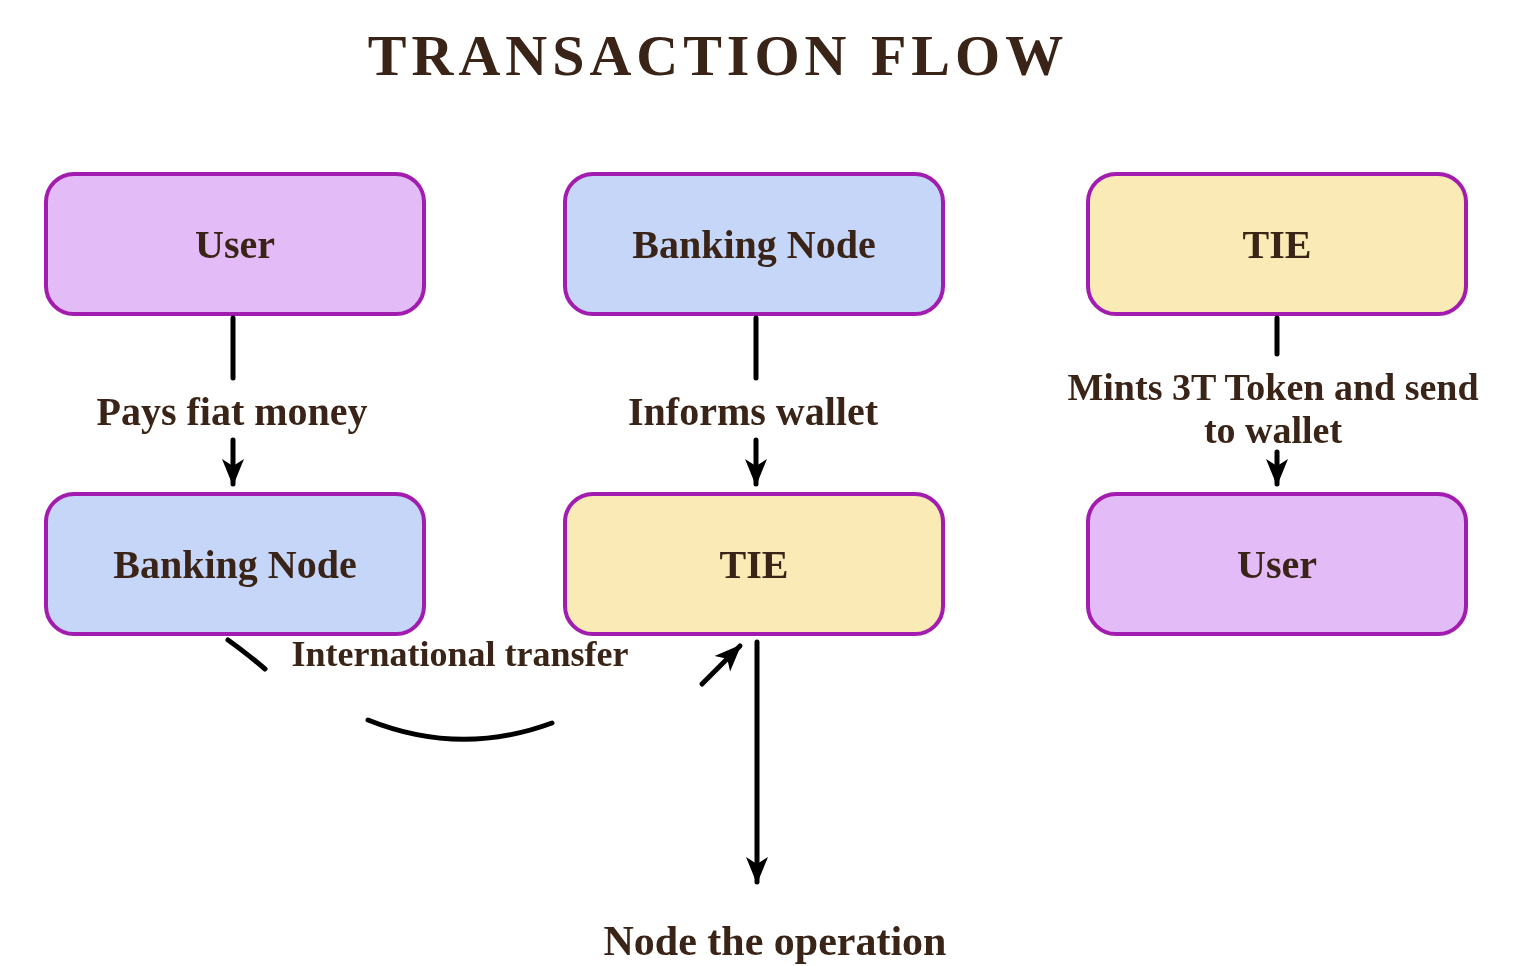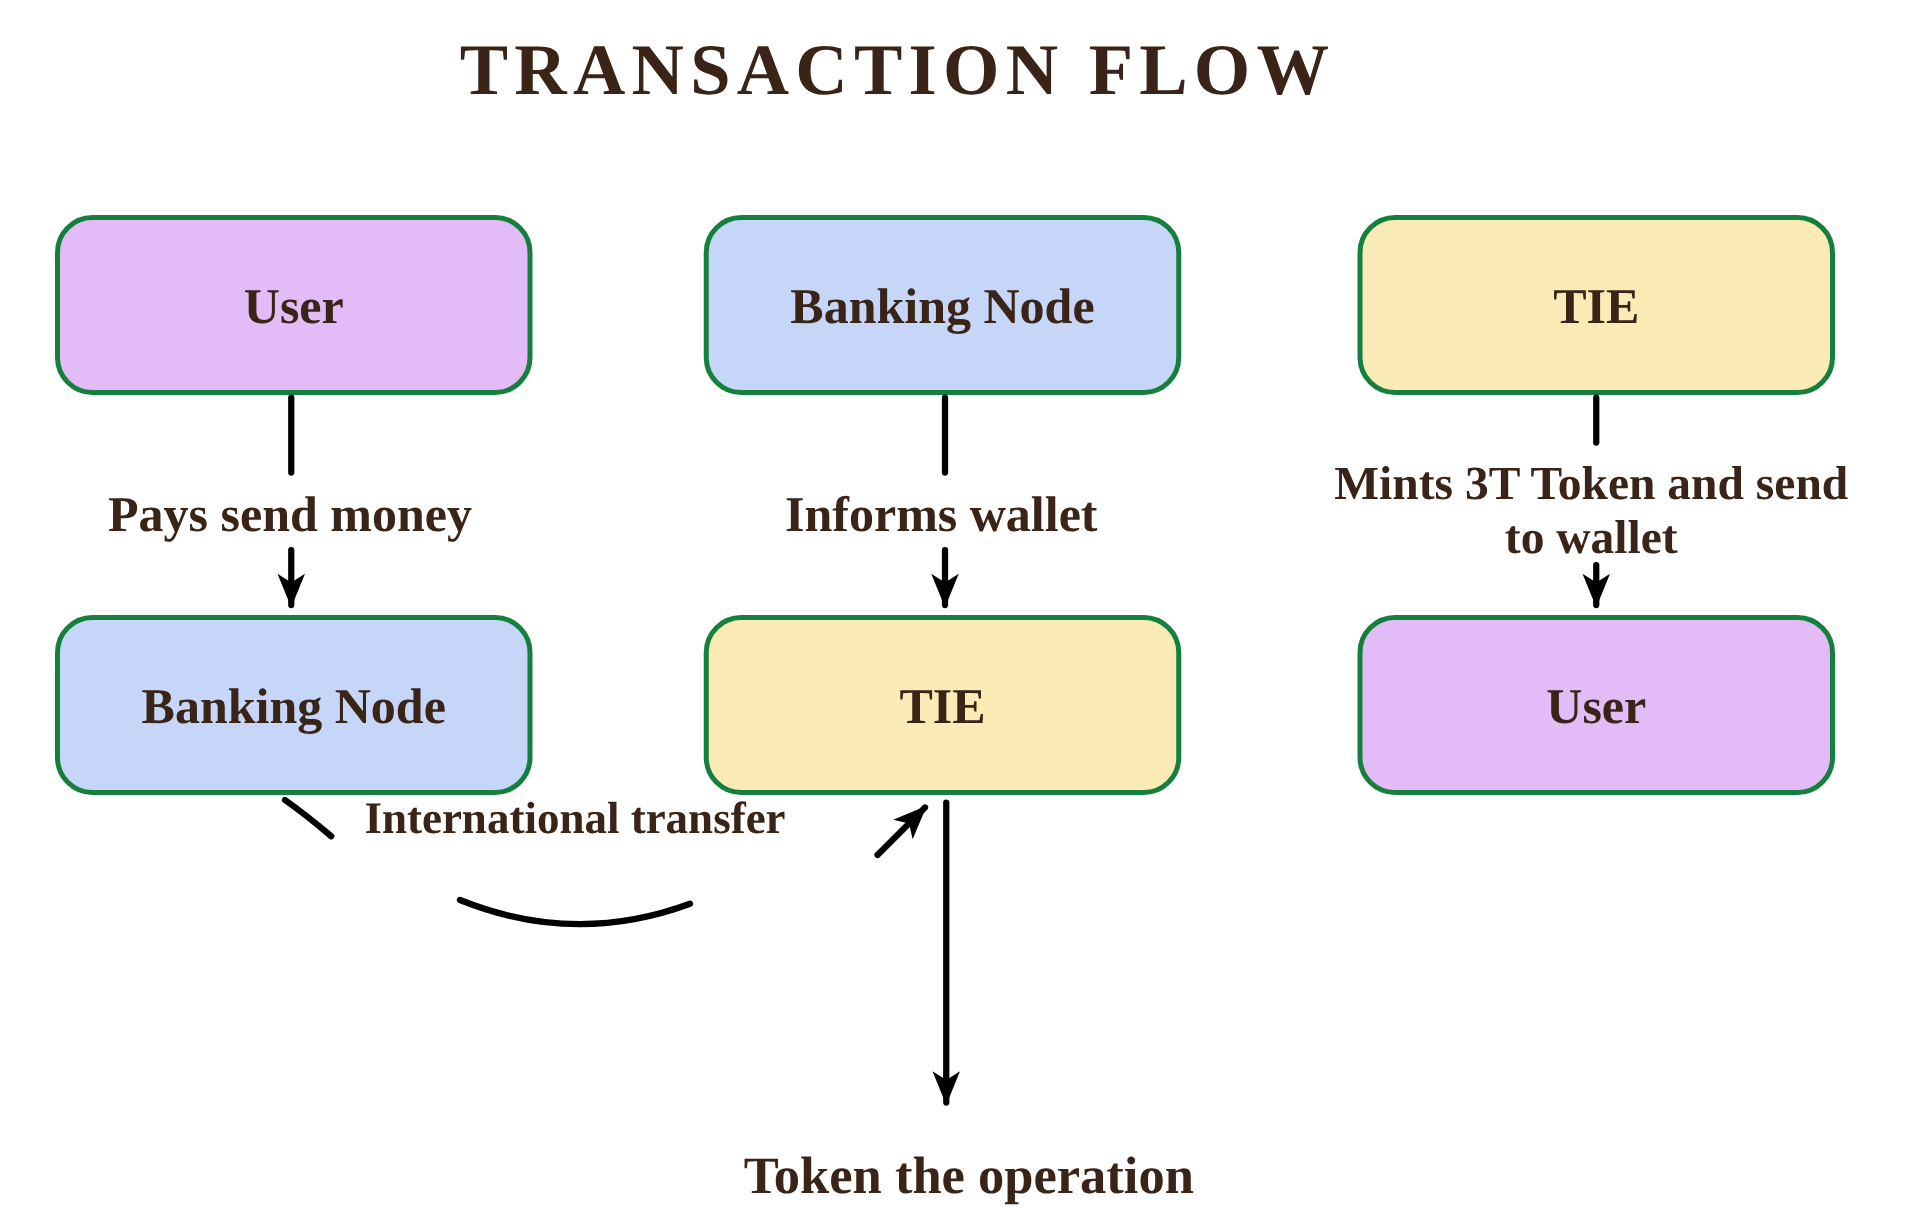--- a/index.html
+++ b/index.html
@@ -12,21 +12,21 @@
     padding-left:20px;
   }
   #title{
     position:absolute;left:0;top:22px;width:1436px;
     text-align:center;
     font-size:58px;font-weight:bold;letter-spacing:5px;
     color:#3A2417;margin:0;
   }
   .node{
     position:absolute;width:382px;height:144px;
-    border:4px solid #15803d;border-radius:30px;
+    border:4px solid #a21caf;border-radius:30px;
     display:flex;align-items:center;justify-content:center;
     font-size:40px;font-weight:bold;color:#3A2417;
     box-sizing:border-box;
   }
   .n-user-top{left:44px;top:172px;}
   .n-banking-top{left:563px;top:172px;}
   .n-tie-top{left:1086px;top:172px;}
   .n-banking-bottom{left:44px;top:492px;}
   .n-tie-middle{left:563px;top:492px;}
   .n-user-bottom{left:1086px;top:492px;}
@@ -81,22 +81,22 @@
       <path d="M756 440 L756 484" marker-end="url(#ah)"></path>
       <path d="M1277 318 L1277 354"></path>
       <path d="M1277 452 L1277 484" marker-end="url(#ah)"></path>
       <path d="M228 640 Q245 652 265 669"></path>
       <path d="M368 720 Q460 757 552 723"></path>
       <path d="M702 684 L740 646" marker-end="url(#ah)"></path>
       <path d="M757 642 L757 882" marker-end="url(#ah)"></path>
     </g>
   </svg>
 
-  <div class="edge-label lbl-pays">Pays send money</div>
+  <div class="edge-label lbl-pays">Pays fiat money</div>
   <div class="edge-label lbl-informs">Informs wallet</div>
   <div class="edge-label lbl-mints">
     <span>Mints 3T Token and send</span>
     <span>to wallet</span>
   </div>
   <div class="edge-label lbl-international">International transfer</div>
-  <div class="edge-label lbl-hedge">Token the operation</div>
+  <div class="edge-label lbl-hedge">Node the operation</div>
 
 </div>
 
 </body></html>

